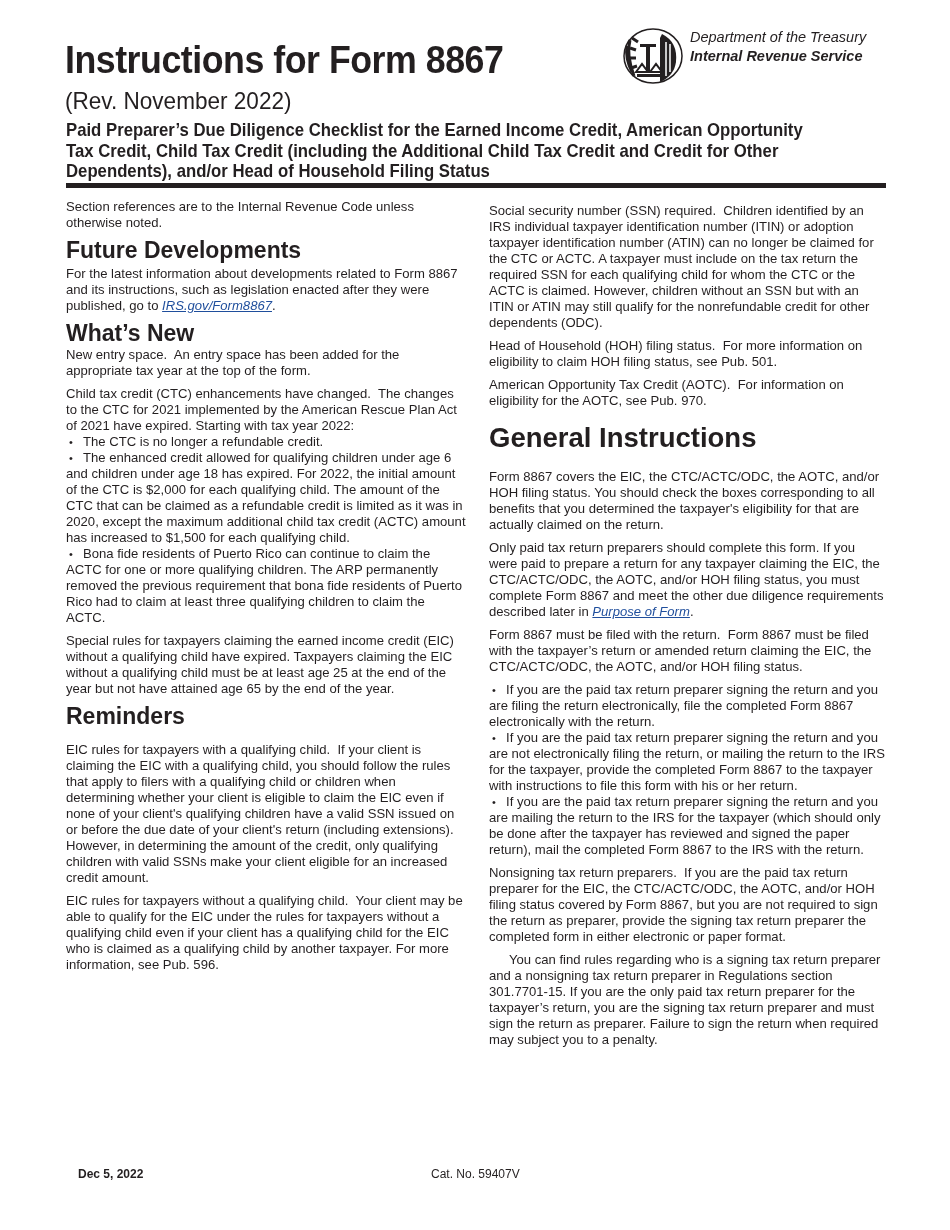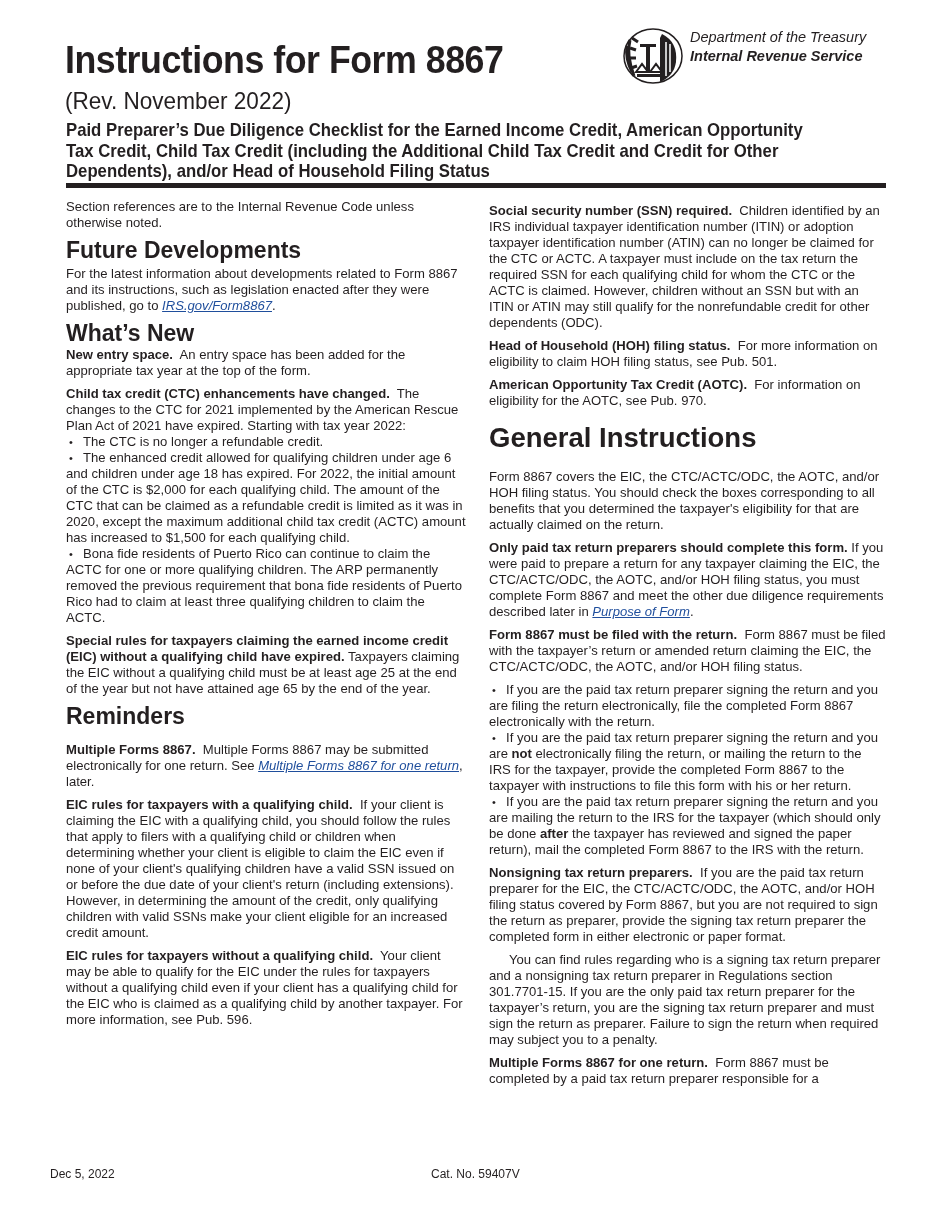--- a/index.html
+++ b/index.html
@@ -33,31 +33,31 @@
   .agency-text .irs { font-weight: bold; }
 
   
   .col {
     position: absolute; top: 199px; width: 400px;
     font-size: 13.1px; line-height: 16px;
   }
   .col.left { left: 66px; }
   .col.right { left: 489px; width: 398px; }
   .col p { margin: 0 0 7px 0; }
-  .col b { font-weight: bold; }
+  .col b { font-weight: normal; }
   .col .bullet { text-indent: 0; }
   .col .bullet::before { content: "\2022"; display: inline-block; width: 14px; padding-left: 3px; font-size: 11px; }
   .col .indent { text-indent: 20px; }
   h2.h1 { font-size: 23px; font-weight: bold; margin: 5px 0 4px 0; line-height: 24px; }
   h2.big { font-size: 27.5px; font-weight: bold; margin: 14px 0 16px 0; line-height: 30px; }
   a.link { color: #1f4e9c; font-style: italic; text-decoration: underline; }
   .nomb { margin-bottom: 0 !important; }
 
   .footer-date {
-    position: absolute; left: 50px; top: 1167px; font-size: 12px; font-weight: normal;
+    position: absolute; left: 78px; top: 1167px; font-size: 12px; font-weight: bold;
   }
   .footer-cat {
     position: absolute; left: 431px; top: 1167px; font-size: 12px;
   }
 </style>
 </head>
 <body>
 
 <div class="page">
 
@@ -95,21 +95,20 @@
     <p><b>New entry space.</b>&nbsp; <span>An entry space has been added for the appropriate tax year at the top of the form.</span></p>
 
     <p class="nomb"><b>Child tax credit (CTC) enhancements have changed.</b>&nbsp; <span>The changes to the CTC for 2021 implemented by the American Rescue Plan Act of 2021 have expired. Starting with tax year 2022:</span></p>
     <p class="bullet nomb">The CTC is no longer a refundable credit.</p>
     <p class="bullet nomb">The enhanced credit allowed for qualifying children under age 6 and children under age 18 has expired. For 2022, the initial amount of the CTC is $2,000 for each qualifying child. The amount of the CTC that can be claimed as a refundable credit is limited as it was in 2020, except the maximum additional child tax credit (ACTC) amount has increased to $1,500 for each qualifying child.</p>
     <p class="bullet">Bona fide residents of Puerto Rico can continue to claim the ACTC for one or more qualifying children. The ARP permanently removed the previous requirement that bona fide residents of Puerto Rico had to claim at least three qualifying children to claim the ACTC.</p>
 
     <p><b>Special rules for taxpayers claiming the earned income credit (EIC) without a qualifying child have expired.</b> <span>Taxpayers claiming the EIC without a qualifying child must be at least age 25 at the end of the year but not have attained age 65 by the end of the year.</span></p>
 
     <h2 class="h1" style="margin-bottom:14px;">Reminders</h2>
-    <p><b>Multiple Forms 8867.</b>&nbsp; <span>Multiple Forms 8867 may be submitted electronically for one return. See </span><a class="link">Multiple Forms 8867 for one return</a><span>, later.</span></p>
 
     <p><b>EIC rules for taxpayers with a qualifying child.</b>&nbsp; <span>If your client is claiming the EIC with a qualifying child, you should follow the rules that apply to filers with a qualifying child or children when determining whether your client is eligible to claim the EIC even if none of your client's qualifying children have a valid SSN issued on or before the due date of your client's return (including extensions). However, in determining the amount of the credit, only qualifying children with valid SSNs make your client eligible for an increased credit amount.</span></p>
 
     <p><b>EIC rules for taxpayers without a qualifying child.</b>&nbsp; <span>Your client may be able to qualify for the EIC under the rules for taxpayers without a qualifying child even if your client has a qualifying child for the EIC who is claimed as a qualifying child by another taxpayer. For more information, see Pub. 596.</span></p>
   </div>
 
   <div class="col right" style="top:203px;">
     <p><b>Social security number (SSN) required.</b>&nbsp; <span>Children identified by an IRS individual taxpayer identification number (ITIN) or adoption taxpayer identification number (ATIN) can no longer be claimed for the CTC or ACTC. A taxpayer must include on the tax return the required SSN for each qualifying child for whom the CTC or the ACTC is claimed. However, children without an SSN but with an ITIN or ATIN may still qualify for the nonrefundable credit for other dependents (ODC).</span></p>
     <p><b>Head of Household (HOH) filing status.</b>&nbsp; <span>For more information on eligibility to claim HOH filing status, see Pub. 501.</span></p>
     <p><b>American Opportunity Tax Credit (AOTC).</b>&nbsp; <span>For information on eligibility for the AOTC, see Pub. 970.</span></p>
@@ -122,18 +121,17 @@
     <p><b>Form 8867 must be filed with the return.</b>&nbsp; <span>Form 8867 must be filed with the taxpayer’s return or amended return claiming the EIC, the CTC/ACTC/ODC, the AOTC, and/or HOH filing status.</span></p>
 
     <p class="bullet nomb">If you are the paid tax return preparer signing the return and you are filing the return electronically, file the completed Form 8867 electronically with the return.</p>
     <p class="bullet nomb"><span>If you are the paid tax return preparer signing the return and you are </span><b>not</b><span> electronically filing the return, or mailing the return to the IRS for the taxpayer, provide the completed Form 8867 to the taxpayer with instructions to file this form with his or her return.</span></p>
     <p class="bullet"><span>If you are the paid tax return preparer signing the return and you are mailing the return to the IRS for the taxpayer (which should only be done </span><b>after</b><span> the taxpayer has reviewed and signed the paper return), mail the completed Form 8867 to the IRS with the return.</span></p>
 
     <p><b>Nonsigning tax return preparers.</b>&nbsp; <span>If you are the paid tax return preparer for the EIC, the CTC/ACTC/ODC, the AOTC, and/or HOH filing status covered by Form 8867, but you are not required to sign the return as preparer, provide the signing tax return preparer the completed form in either electronic or paper format.</span></p>
 
     <p class="indent">You can find rules regarding who is a signing tax return preparer and a nonsigning tax return preparer in Regulations section 301.7701-15. If you are the only paid tax return preparer for the taxpayer’s return, you are the signing tax return preparer and must sign the return as preparer. Failure to sign the return when required may subject you to a penalty.</p>
 
-    <p><b>Multiple Forms 8867 for one return.</b>&nbsp; <span>Form 8867 must be completed by a paid tax return preparer responsible for a</span></p>
   </div>
 
   <div class="footer-date">Dec 5, 2022</div>
   <div class="footer-cat">Cat. No. 59407V</div>
 </div>
 
 </body></html>

